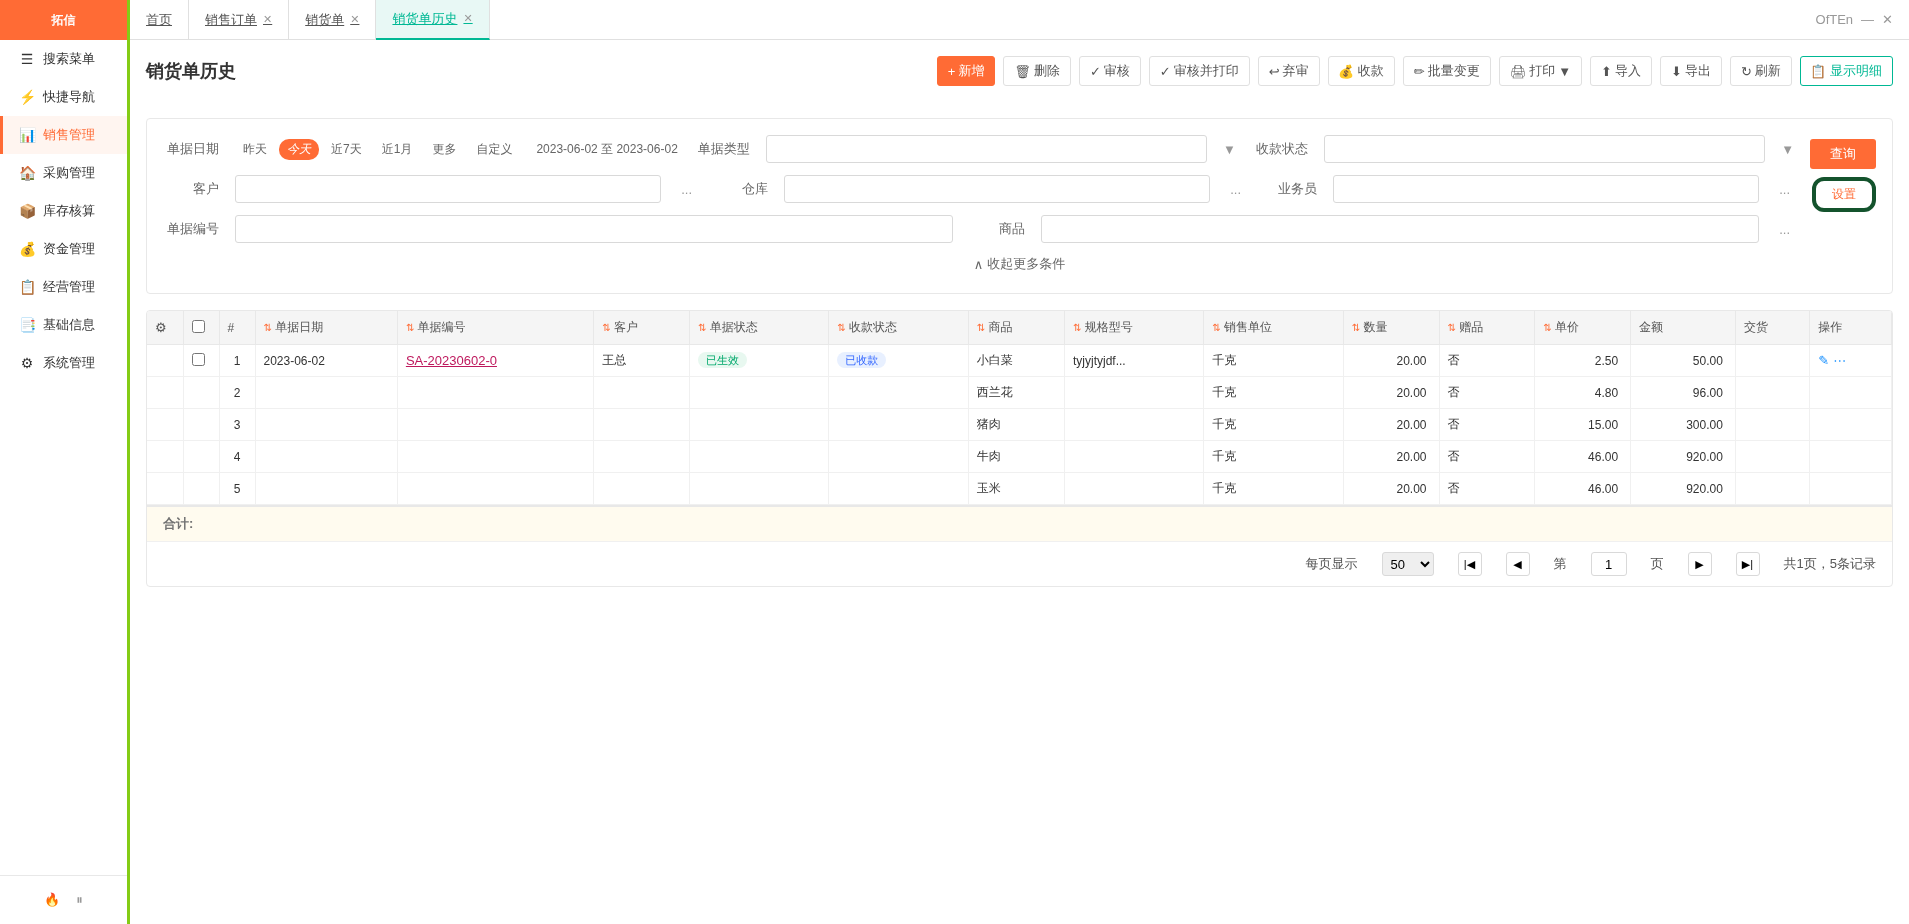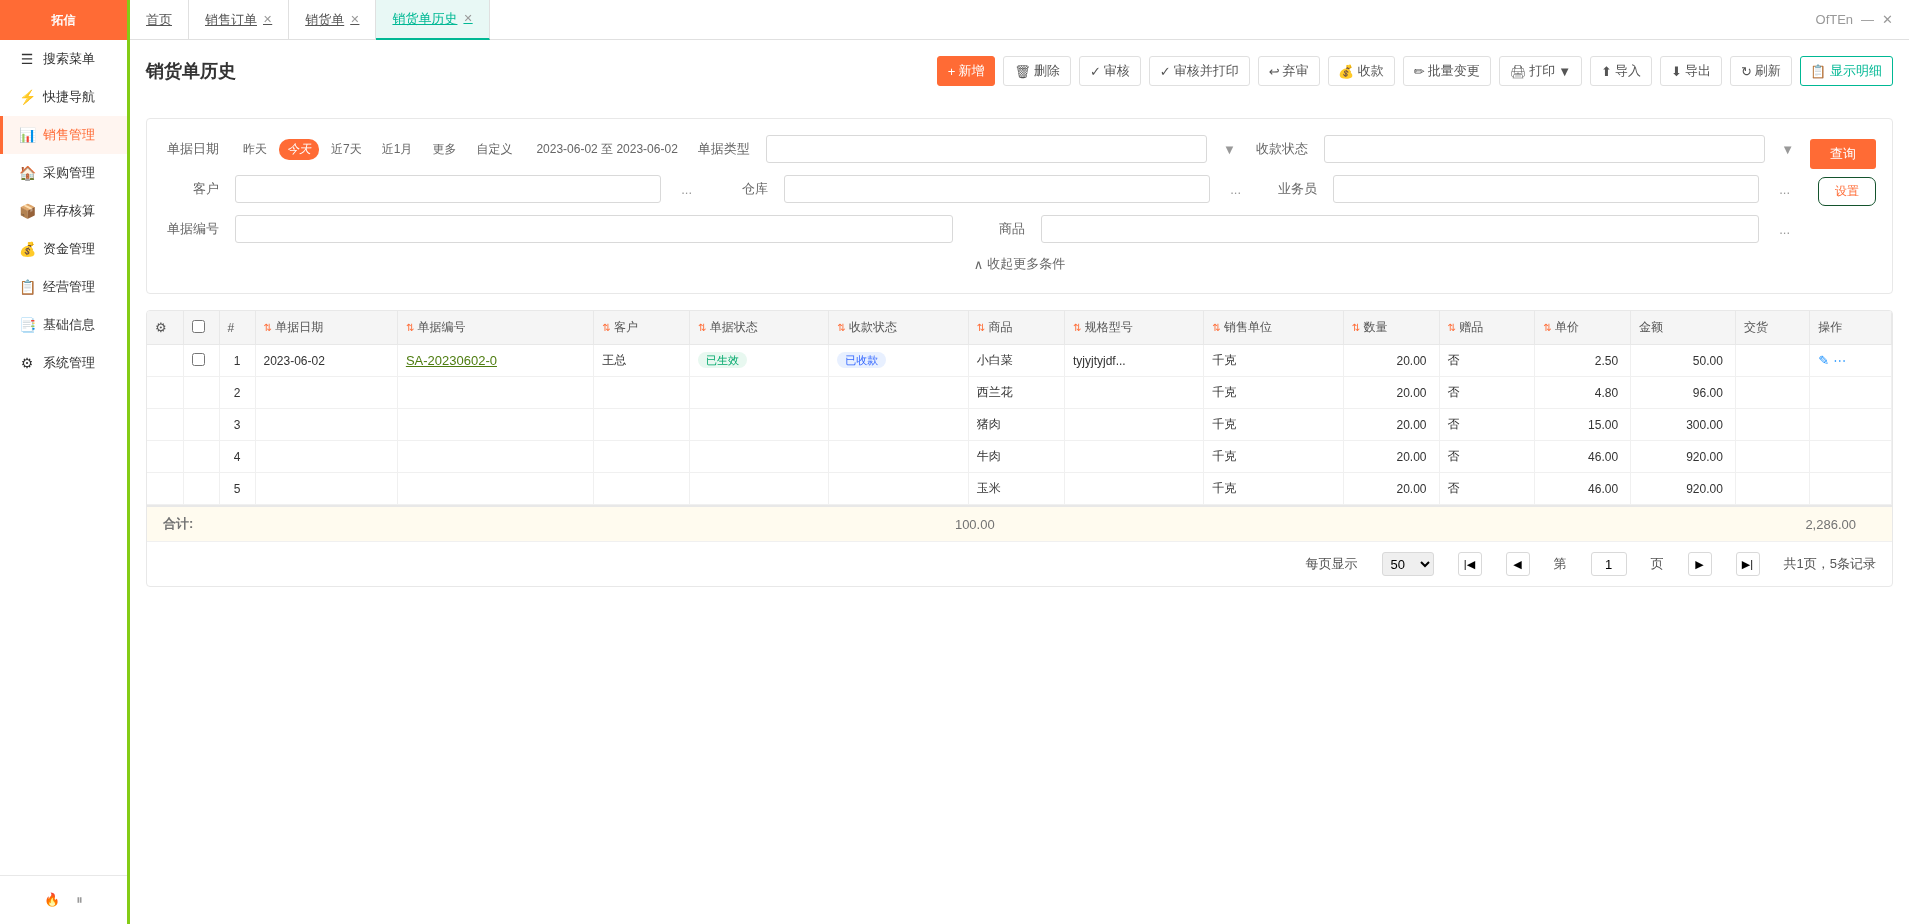--- a/index.html
+++ b/index.html
@@ -195,22 +195,22 @@
       color: #fff;
       border: none;
       border-radius: 3px;
       padding: 6px 20px;
       cursor: pointer;
       font-size: 13px;
     }
     .set-btn {
       background: #fff;
       color: #ff6b35;
-      border: 1px solid #14532d;
-      border-radius: 7px;
+      border: 4px solid #14532d;
+      border-radius: 12px;
       padding: 5px 16px;
       cursor: pointer;
       font-size: 12px;
       text-align: right;
     }
 
     
     .table-container {
       border: 1px solid #e8e8e8;
       border-radius: 4px;
@@ -242,21 +242,21 @@
       font-size: 12px;
     }
     .badge {
       padding: 2px 8px;
       border-radius: 10px;
       font-size: 11px;
       white-space: nowrap;
     }
     .badge-green { background: #e8f8f0; color: #00a86b; }
     .badge-blue { background: #e8f0ff; color: #3366ff; }
-    .link-text { color: #4d7c0f; cursor: pointer; text-decoration: underline; }
+    .link-text { color: #be185d; cursor: pointer; text-decoration: underline; }
 
     
     .summary-row {
       background: #fffbef;
       display: flex;
       align-items: center;
       padding: 8px 16px;
       border-top: 2px solid #e8e8e8;
       font-size: 12px;
       color: #737373;
@@ -664,26 +664,20 @@
     <td class="right-cell">46.00</td>
     <td class="right-cell">920.00</td>
     <td></td>
     <td></td>
   </tr>
           </tbody>
       </table>
 
       <div class="summary-row">
         <span class="summary-label">合计:</span>
-        <div class="summary-values">
-          <span style="flex:1; min-width:400px;"></span>
-          <span style="min-width:80px; text-align:right; padding-right:40px;">100.00</span>
-          <span style="flex:1; min-width:60px;"></span>
-          <span style="min-width:80px; text-align:right; padding-right:20px;">2,286.00</span>
-        </div>
       </div>
 
       <div class="pagination">
         <span>每页显示</span>
         <select class="page-size-select">
           <option value="50">50</option>
           <option value="10">10</option>
           <option value="20">20</option>
           <option value="100">100</option>
         </select>

